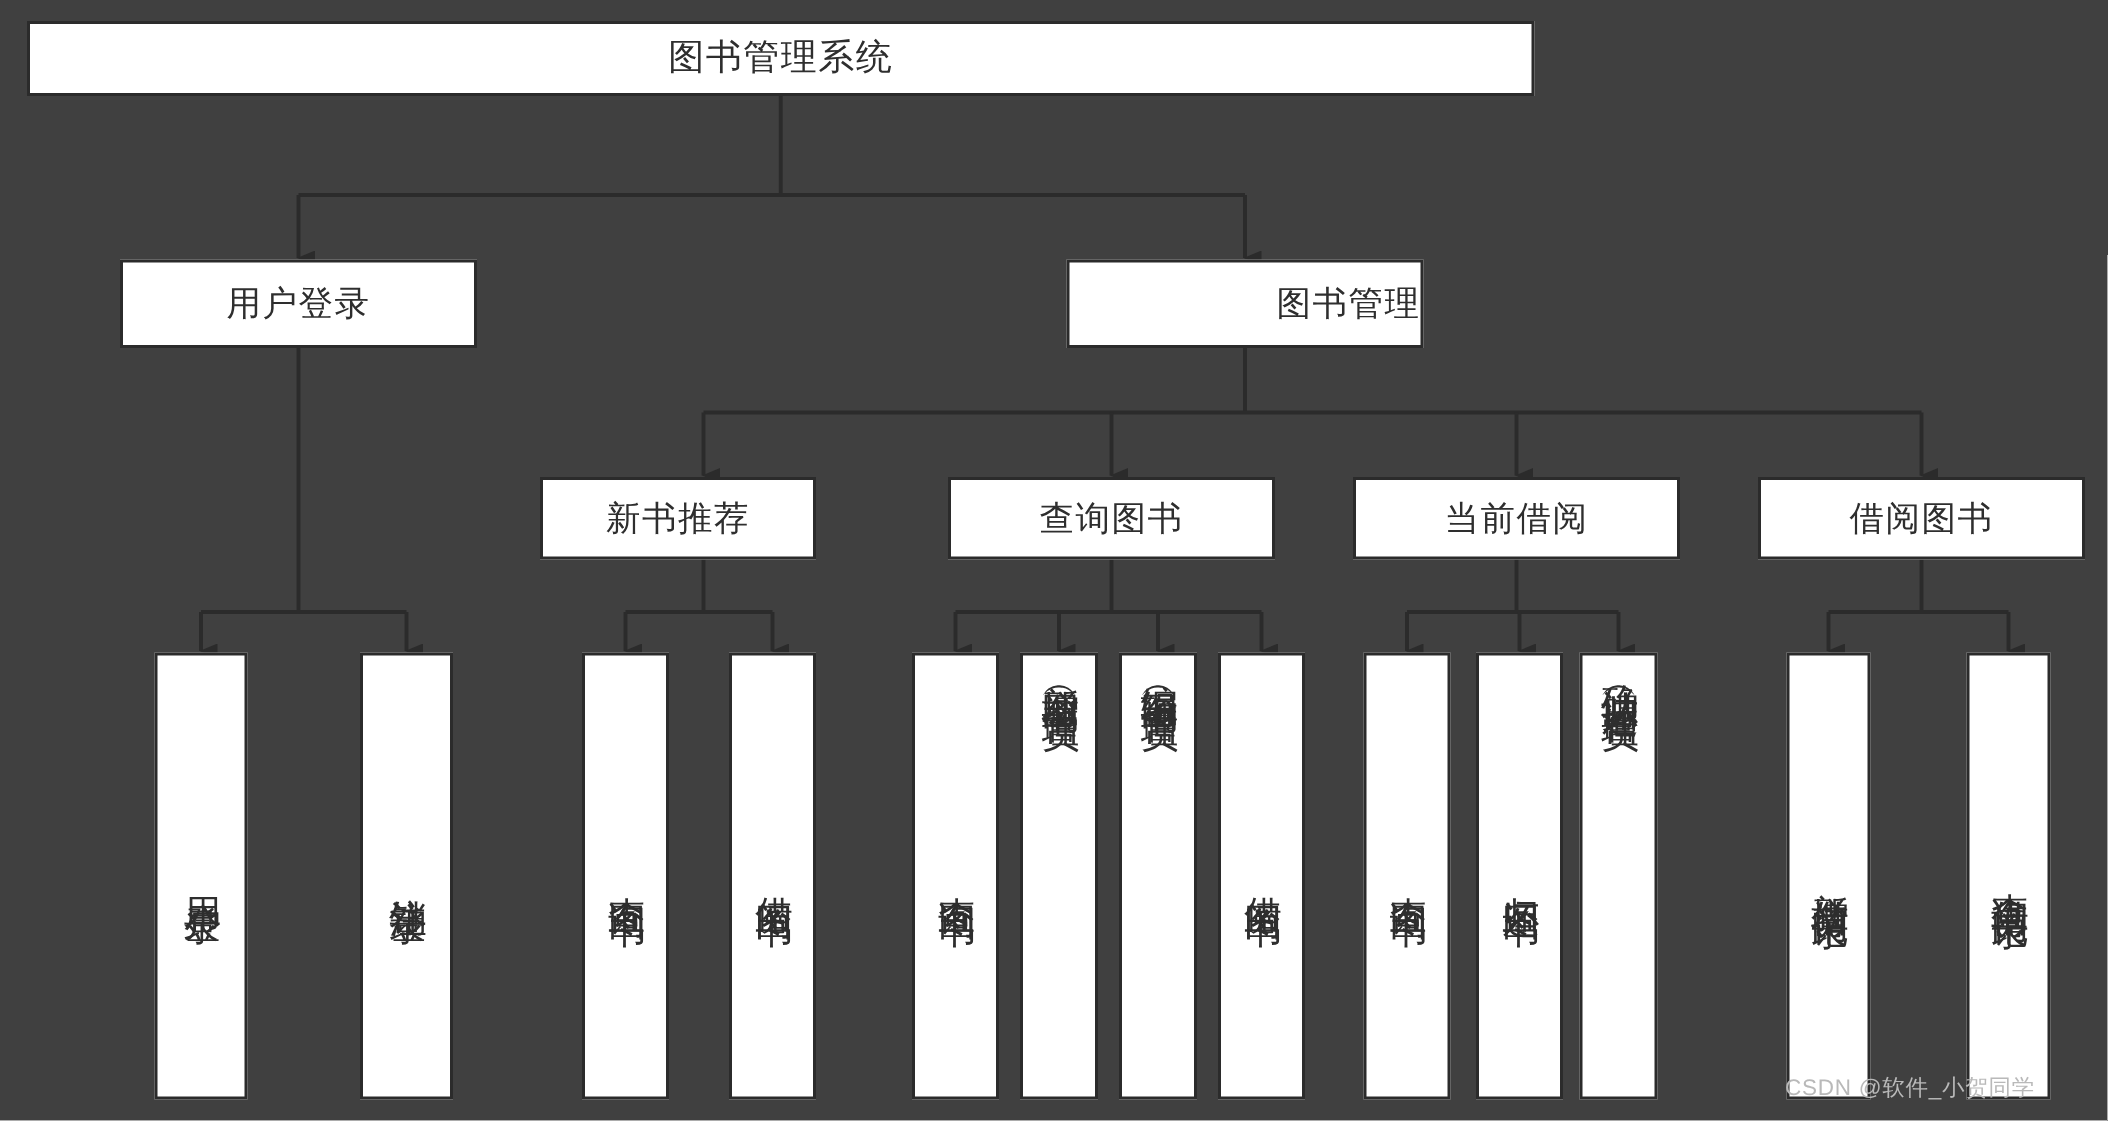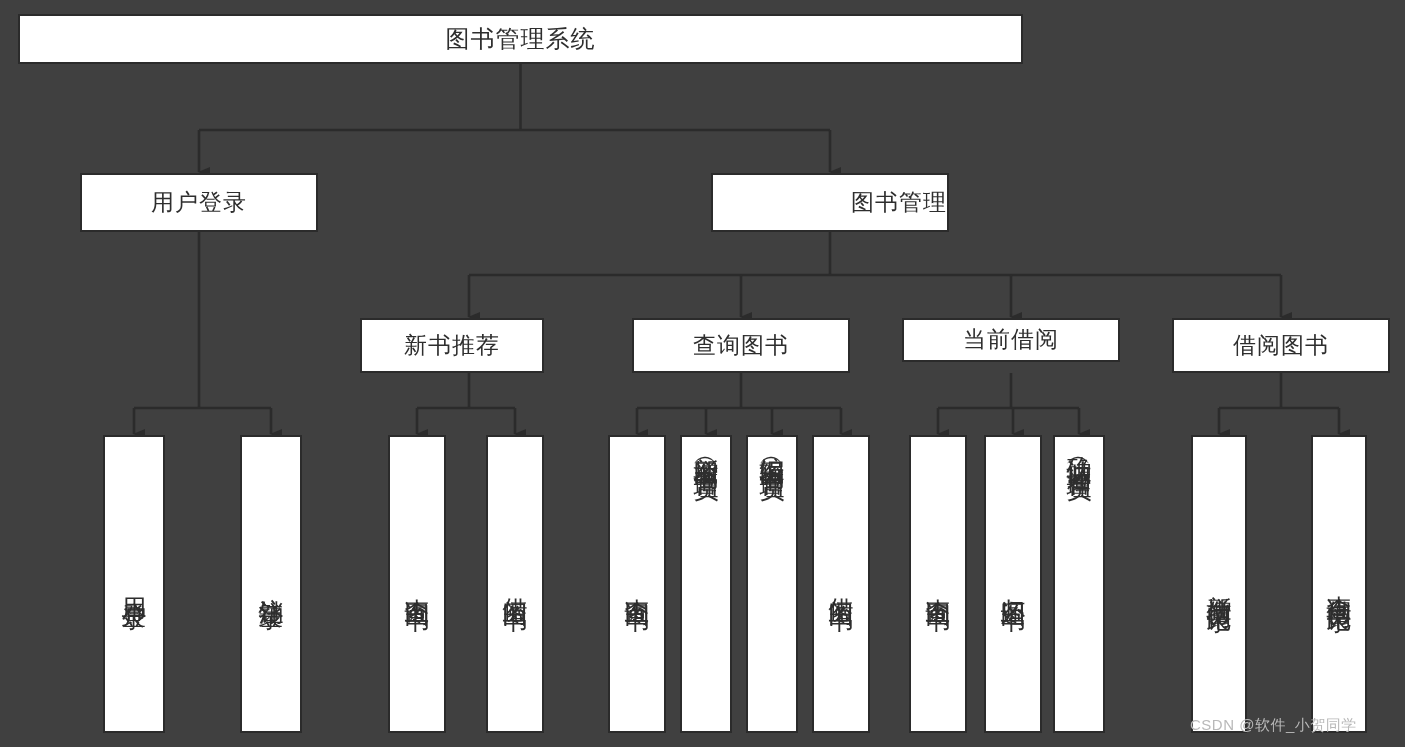--- a/index.html
+++ b/index.html
@@ -134,21 +134,21 @@
       </div>
       <div class="node horizontal " style="left: 711px; top: 173px; width: 238px; height: 59px; justify-content: flex-end;">
         <span class="node-label">图书管理</span>
       </div>
       <div class="node horizontal " style="left: 360px; top: 318px; width: 184px; height: 55px;">
         <span class="node-label">新书推荐</span>
       </div>
       <div class="node horizontal " style="left: 632px; top: 318px; width: 218px; height: 55px;">
         <span class="node-label">查询图书</span>
       </div>
-      <div class="node horizontal " style="left: 902px; top: 318px; width: 218px; height: 44px;">
+      <div class="node horizontal " style="left: 902px; top: 318px; width: 218px; height: 55px;">
         <span class="node-label">当前借阅</span>
       </div>
       <div class="node horizontal " style="left: 1172px; top: 318px; width: 218px; height: 55px;">
         <span class="node-label">借阅图书</span>
       </div>
       <div class="node vertical align-center " style="left: 103px; top: 435px; width: 62px; height: 298px;">
         <span class="node-label">用户登录</span>
       </div>
       <div class="node vertical align-center " style="left: 240px; top: 435px; width: 62px; height: 298px;">
         <span class="node-label">注销登录</span>

